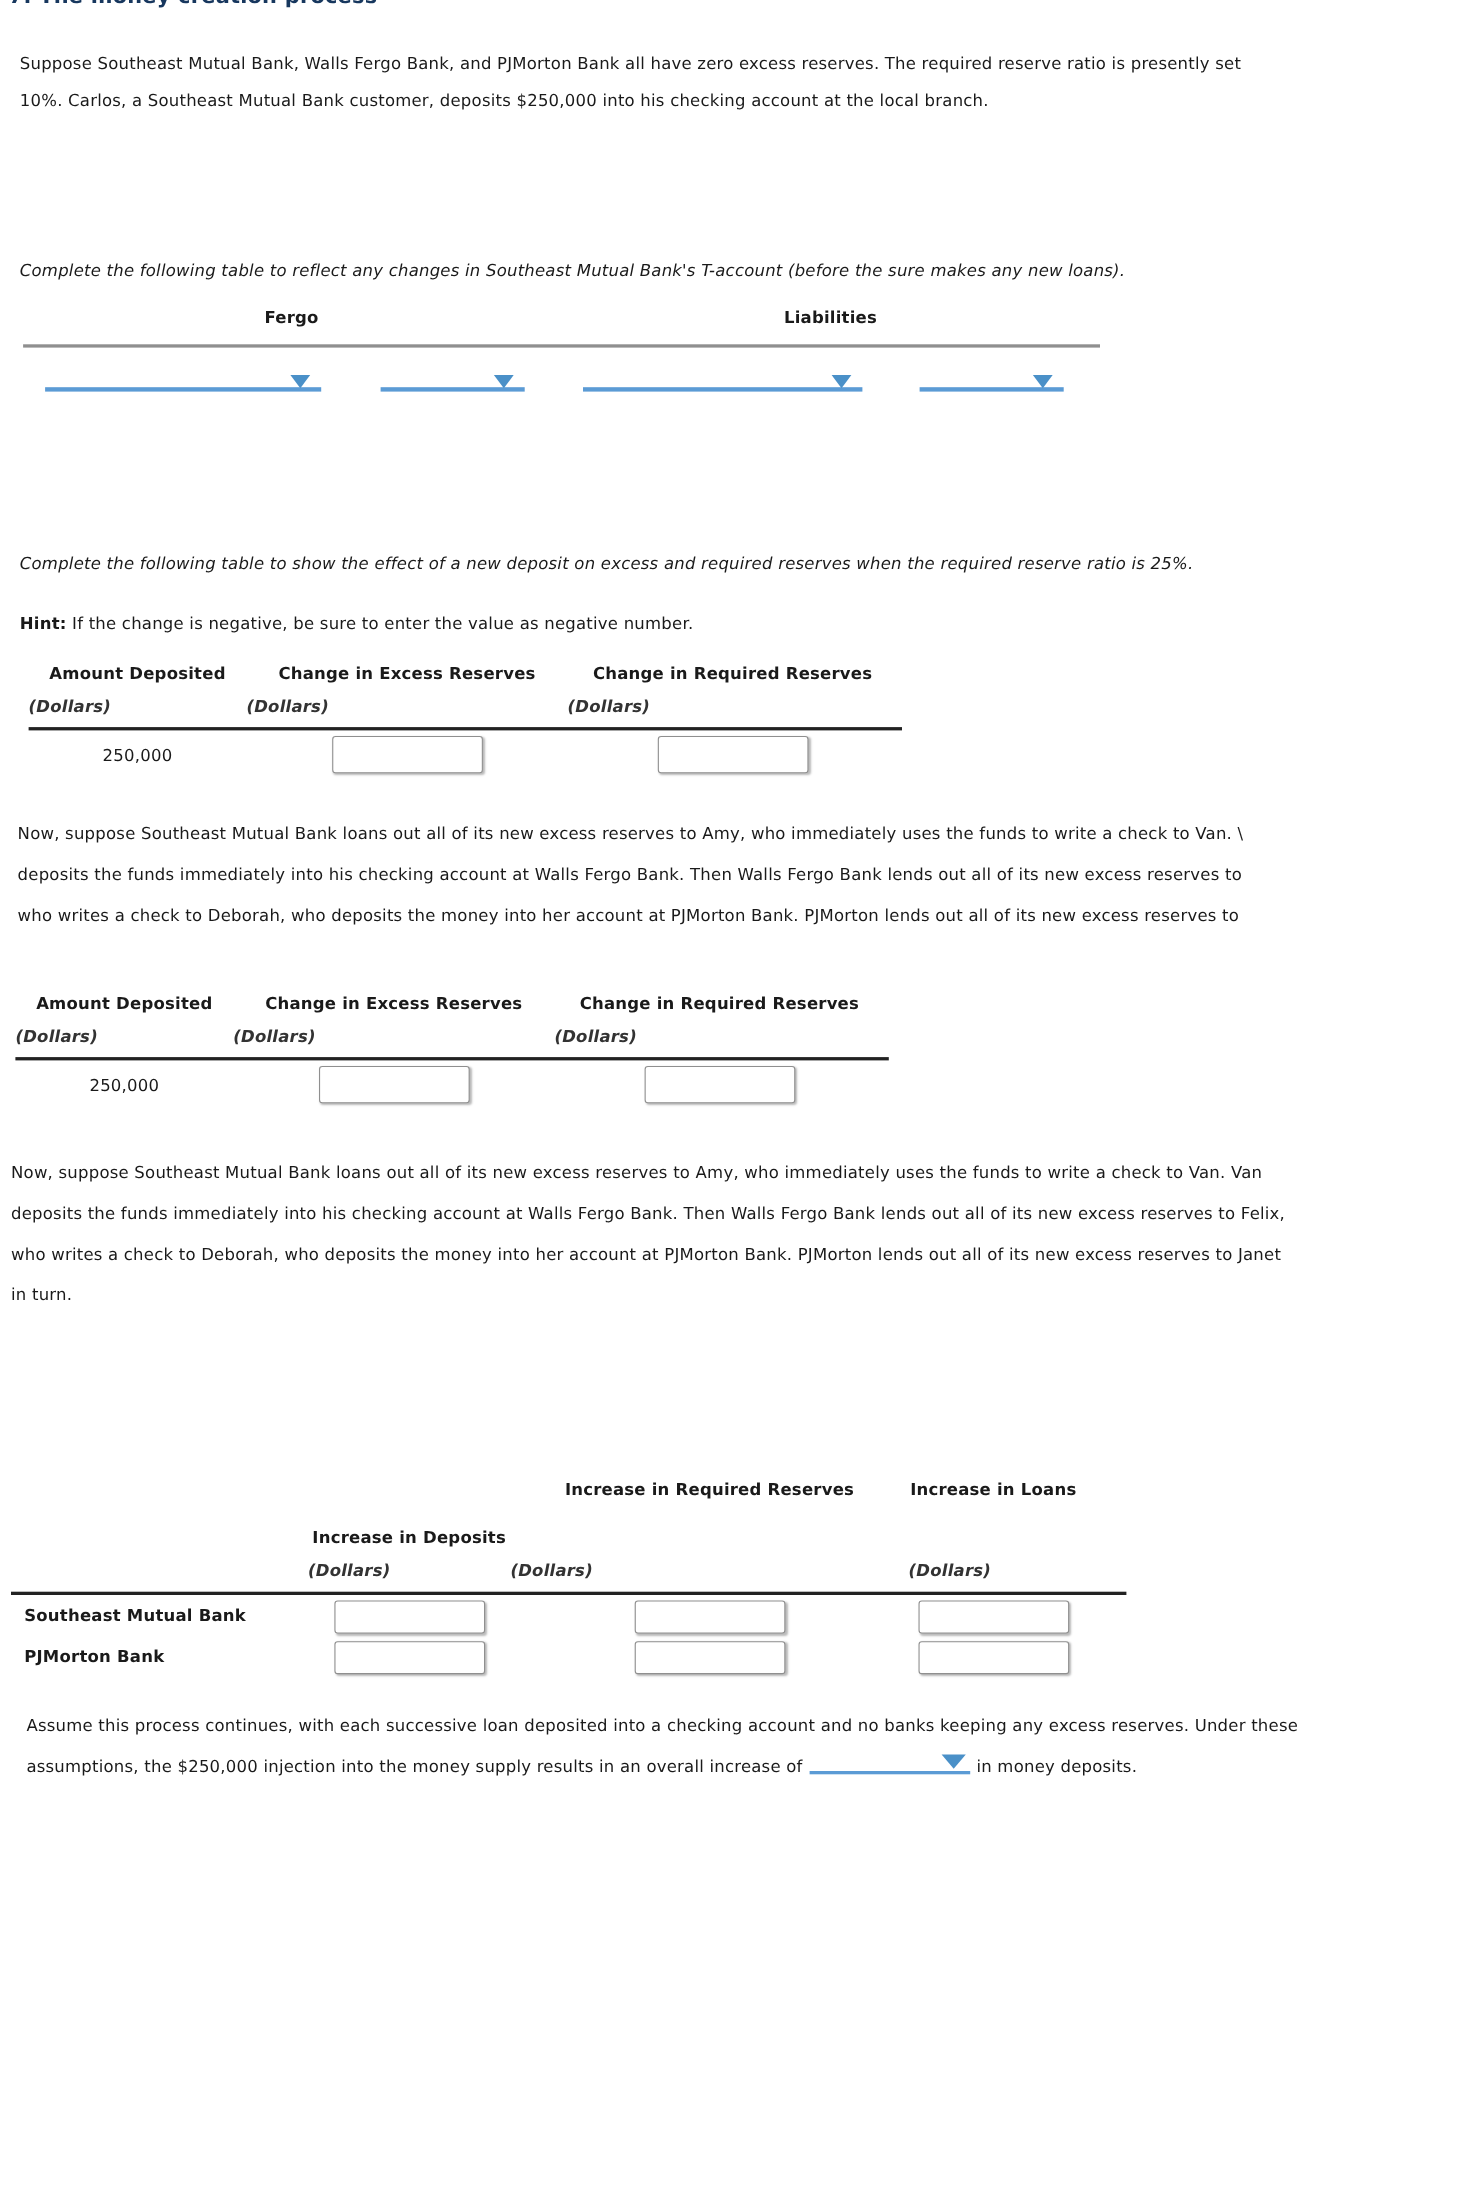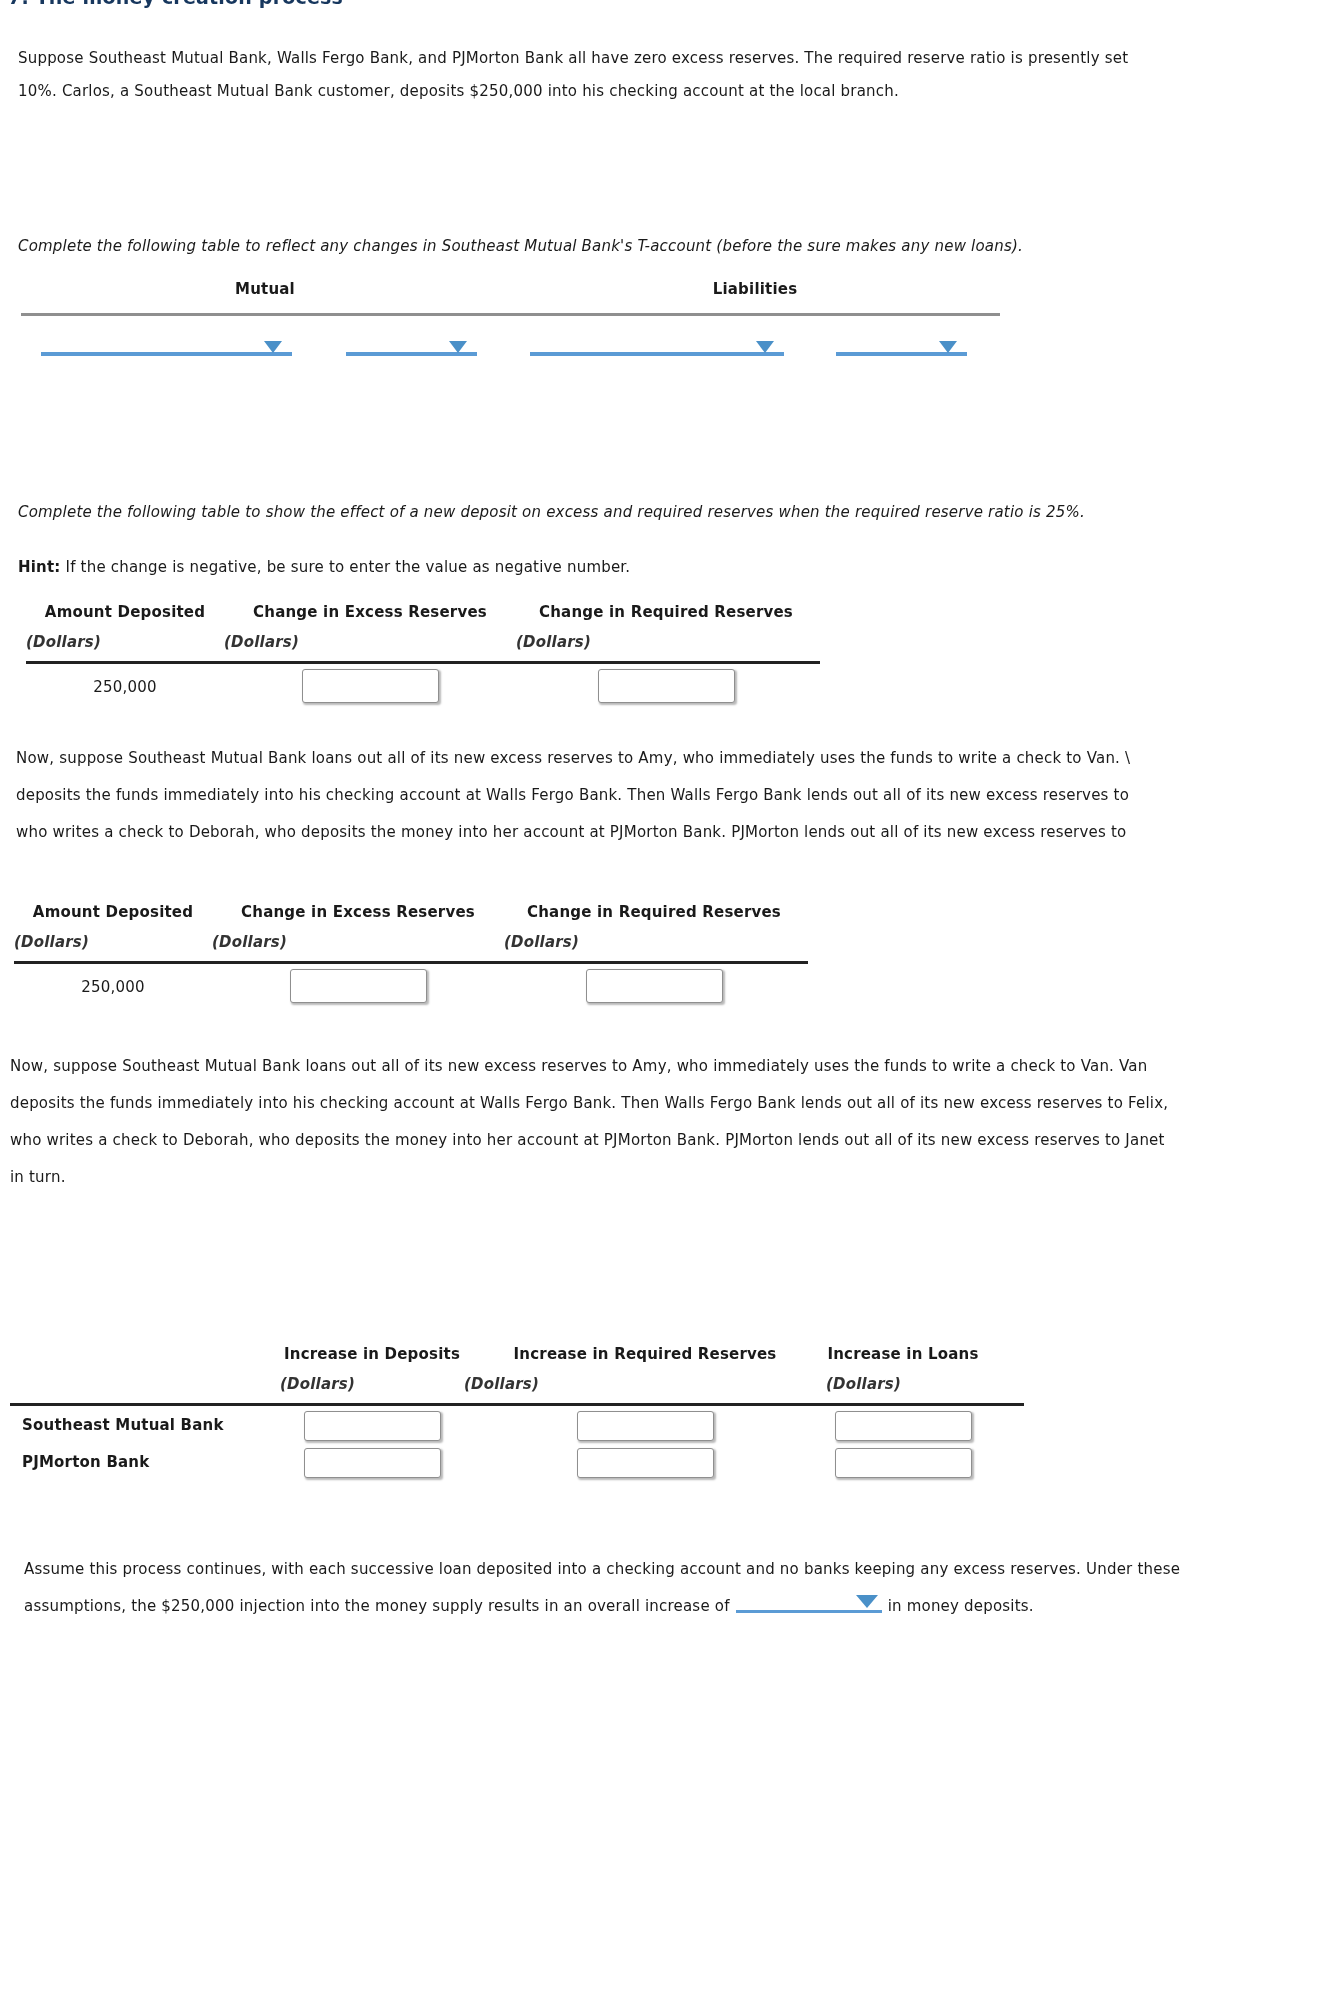--- a/index.html
+++ b/index.html
@@ -67,21 +67,21 @@
   <h1 class="title">7. The money creation process</h1>
 
   <div class="abs para" style="top:42px; left:18px;">
     <div>Suppose Southeast Mutual Bank, Walls Fergo Bank, and PJMorton Bank all have zero excess reserves. The required reserve ratio is presently set</div>
     <div>10%. Carlos, a Southeast Mutual Bank customer, deposits $250,000 into his checking account at the local branch.</div>
   </div>
 
   <div class="abs italic" style="top:237px; left:18px;">Complete the following table to reflect any changes in Southeast Mutual Bank's T-account (before the sure makes any new loans).</div>
 
   <div>
-    <div class="tacct-head abs" style="top:280px; left:155px;">Mutual</div>
+    <div class="tacct-head abs" style="top:280px; left:155px;">Fergo</div>
     <div class="tacct-head abs" style="top:280px; left:645px;">Liabilities</div>
     <div class="rule-gray" style="top:313px; left:21px; width:979px;"></div>
 
     <div class="dd" style="top:339px; left:41px; width:251px;">
       <span class="caret"></span>
     </div>
     <div class="dd" style="top:339px; left:346px; width:131px;">
       <span class="caret"></span>
     </div>
     <div class="dd" style="top:339px; left:530px; width:254px;">
@@ -153,21 +153,21 @@
     <div>Now, suppose Southeast Mutual Bank loans out all of its new excess reserves to Amy, who immediately uses the funds to write a check to Van. Van</div>
     <div>deposits the funds immediately into his checking account at Walls Fergo Bank. Then Walls Fergo Bank lends out all of its new excess reserves to Felix,</div>
     <div>who writes a check to Deborah, who deposits the money into her account at PJMorton Bank. PJMorton lends out all of its new excess reserves to Janet</div>
     <div>in turn.</div>
   </div>
 
 
   <div class="abs banks" style="top:1345px; left:10px; width:1014px;">
     <div class="flexrow">
       <div style="width:270px;"></div>
-      <div class="th" style="width:184px;">Increase in Deposits</div>
+      <div class="th" style="width:184px;margin-top:44px;">Increase in Deposits</div>
       <div class="th" style="width:362px;">Increase in Required Reserves</div>
       <div class="th" style="width:154px;">Increase in Loans</div>
     </div>
     <div class="flexrow" style="margin-top:12px;">
       <div style="width:270px;"></div>
       <div class="units" style="width:184px;">(Dollars)</div>
       <div class="units" style="width:362px;">(Dollars)</div>
       <div class="units" style="width:154px;">(Dollars)</div>
     </div>
     <div class="rule-dark" style="position:static; margin-top:10px; width:1014px;"></div>

